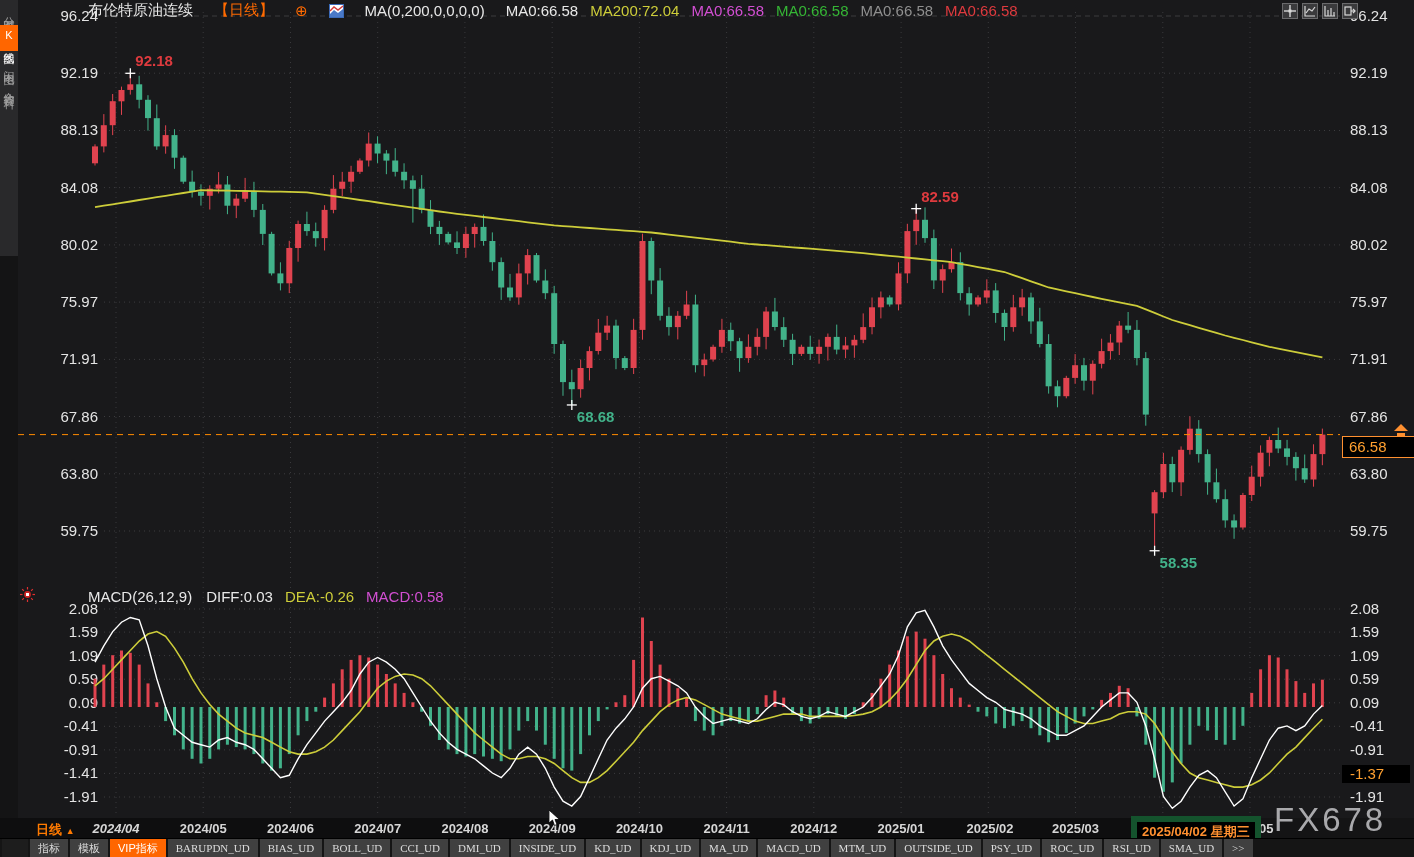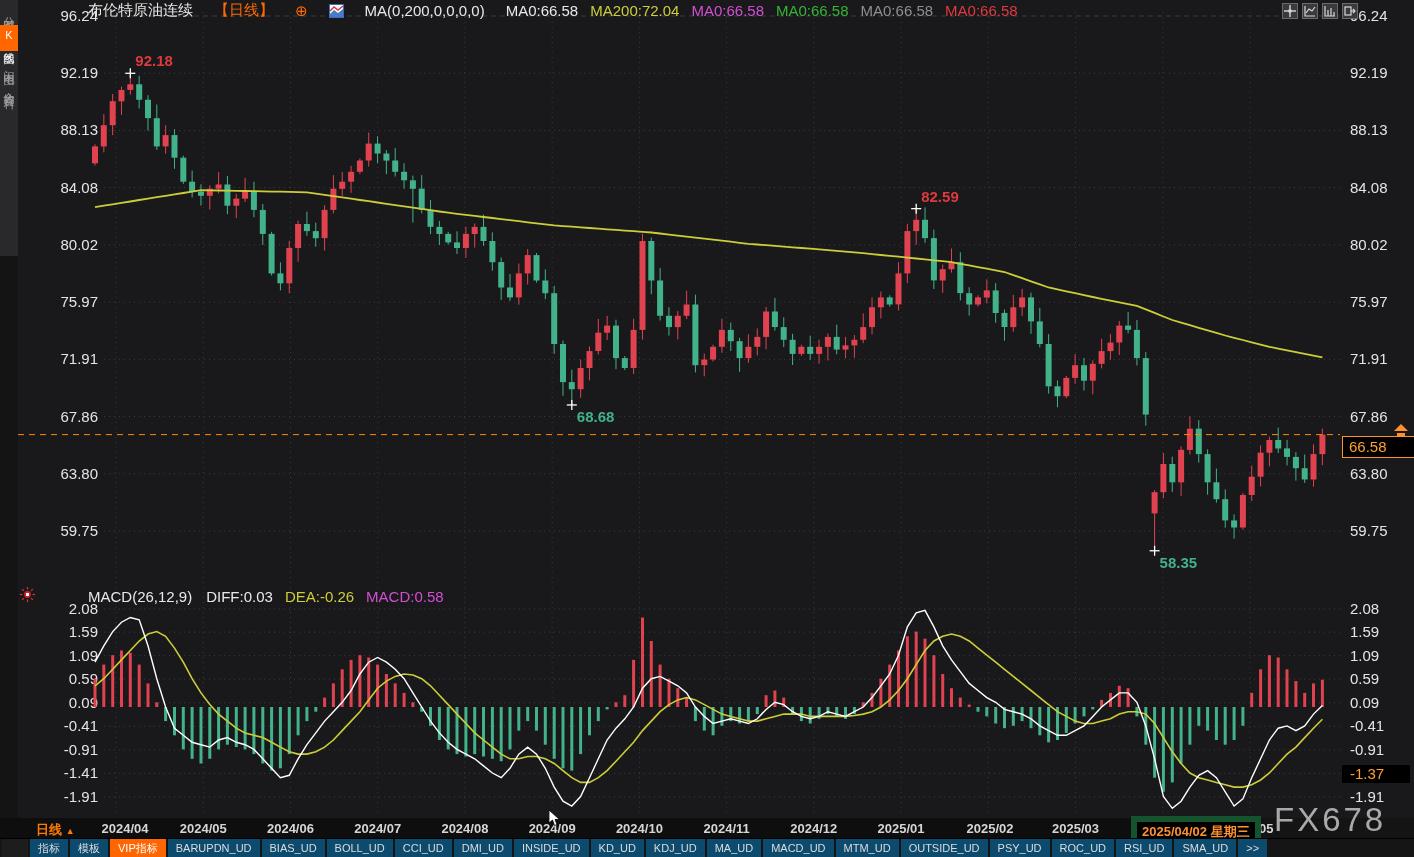--- a/index.html
+++ b/index.html
@@ -40,21 +40,21 @@
   .xaxis .period-badge{position:absolute;left:36px;top:3px;color:#ff7a00;font-size:13px;font-weight:700;cursor:pointer;}
   .xaxis .month{position:absolute;top:3px;transform:translateX(-50%);font-size:13px;font-weight:700;color:#d6d6d6;}
   .datetip{position:absolute;left:1131px;top:-2px;height:20px;line-height:20px;background:#000;
            border:6px solid #14532d;color:#ff9030;font-size:13px;font-weight:700;padding:0 5px;z-index:6;white-space:nowrap;}
   
   .watermark{position:absolute;left:1274px;top:801px;font-size:33px;color:#a9a9ac;letter-spacing:3px;z-index:4;}
   
   .toolbar{position:absolute;left:0;top:838px;width:1414px;height:19px;background:#151515;display:flex;
            gap:2px;padding-left:2px;box-sizing:border-box;align-items:stretch;z-index:3;border-top:1px solid #000;}
   .tspacer{width:26px;background:#1d1d1d;}
-  .tbtn{background:#0c4a6e;color:#dcdcdc;font-family:Liberation Sans, sans-serif;font-size:11px;
+  .tbtn{background:#404040;color:#dcdcdc;font-family:Liberation Serif, serif;font-size:11px;
         padding:0 8px;display:flex;align-items:center;cursor:pointer;white-space:nowrap;}
   .tbtn.active{background:#ff6600;color:#ffffff;font-family:"Liberation Sans",sans-serif;}
   .cursor{position:absolute;left:549px;top:810px;z-index:8;}
 </style>
 </head>
 <body>
 
 <div class="screen">
 
   <svg id="main-svg" width="1414" height="818">
@@ -673,21 +673,21 @@
     <svg width="16" height="13">
         <polygon points="8,0 15,7 1,7" fill="#ff9030"></polygon>
         <rect x="4" y="9" width="8" height="3" fill="#ff9030"></rect>
       </svg>
   </span>
 
   <div class="macd-tag">-1.37</div>
 
   <div class="xaxis" id="xaxis">
     <span class="period-badge"><span>日线</span> <span style="font-size:9px">▲</span></span>
-    <span class="month" style="left: 125px;">2024/04</span>
+    <span class="month" style="left: 116px; font-style: italic;">2024/04</span>
       <span class="month" style="left: 203.23px;">2024/05</span>
       <span class="month" style="left: 290.46px;">2024/06</span>
       <span class="month" style="left: 377.69px;">2024/07</span>
       <span class="month" style="left: 464.92px;">2024/08</span>
       <span class="month" style="left: 552.15px;">2024/09</span>
       <span class="month" style="left: 639.38px;">2024/10</span>
       <span class="month" style="left: 726.61px;">2024/11</span>
       <span class="month" style="left: 813.84px;">2024/12</span>
       <span class="month" style="left: 901.07px;">2025/01</span>
       <span class="month" style="left: 990px;">2025/02</span>

